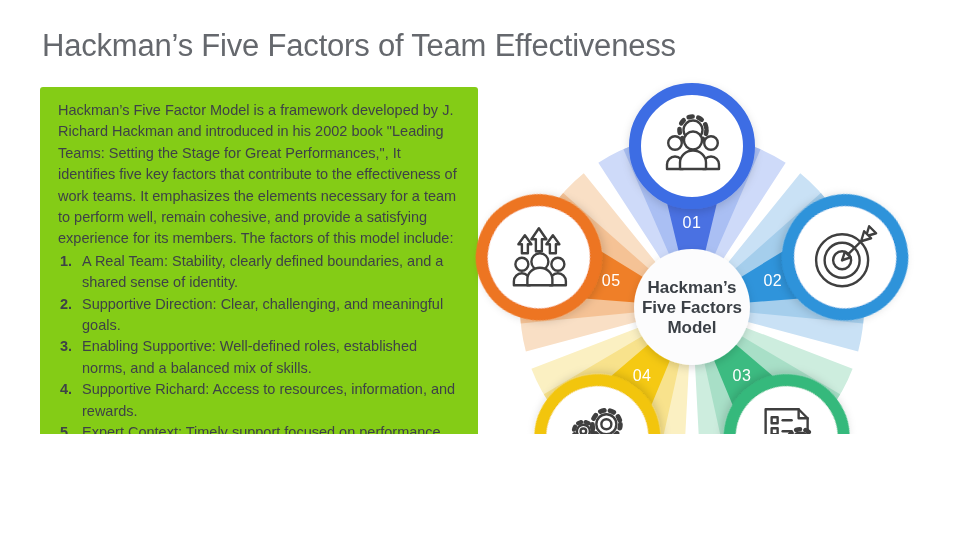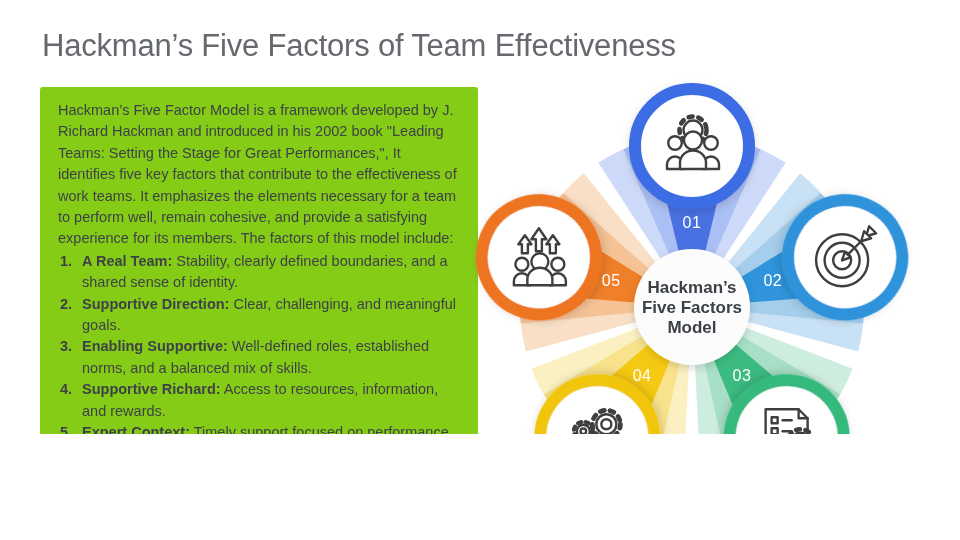--- a/index.html
+++ b/index.html
@@ -7,21 +7,21 @@
          font-family:"Liberation Sans",sans-serif;}
   .title{position:absolute;left:42px;top:28px;margin:0;font-size:31px;font-weight:500;
          color:#65686D;letter-spacing:-0.2px;}
   .textbox{position:absolute;left:40px;top:87px;width:438px;height:386px;background:#84cc16;
            border-radius:3px;box-sizing:border-box;padding:13px 16px 0 18px;
            color:#3E4247;font-size:14.5px;line-height:21.4px;}
   .textbox p{margin:0 0 1px 0;}
   .factor-list{margin:0;padding:0 0 0 2px;list-style:none;}
   .factor-list li{display:flex;}
   .fnum{width:22px;flex:none;font-weight:700;}
-  .flabel{font-weight:700;}
+  .flabel{font-weight:400;}
   .diagram{position:absolute;left:460px;top:72px;width:464px;height:444px;}
   .diagram svg{overflow:visible;display:block;}
   .pnum{font-size:16px;font-weight:500;fill:#ffffff;letter-spacing:0.5px;
         font-family:"Liberation Sans",sans-serif;}
   .ctext{font-size:17px;font-weight:700;fill:#3B4046;font-family:"Liberation Sans",sans-serif;}
   .footer-page{position:absolute;left:20px;top:502px;font-size:12.5px;color:#ACAEB0;}
   .footer-site{position:absolute;left:48px;top:502px;font-size:12.5px;color:#ACAEB0;}
   .brand{position:absolute;right:28px;top:499px;font-size:21.5px;letter-spacing:0.3px;}
   .brand .b1{font-weight:700;color:#C2C4C6;}
   .brand .b2{font-weight:400;color:#D5D7D9;}

